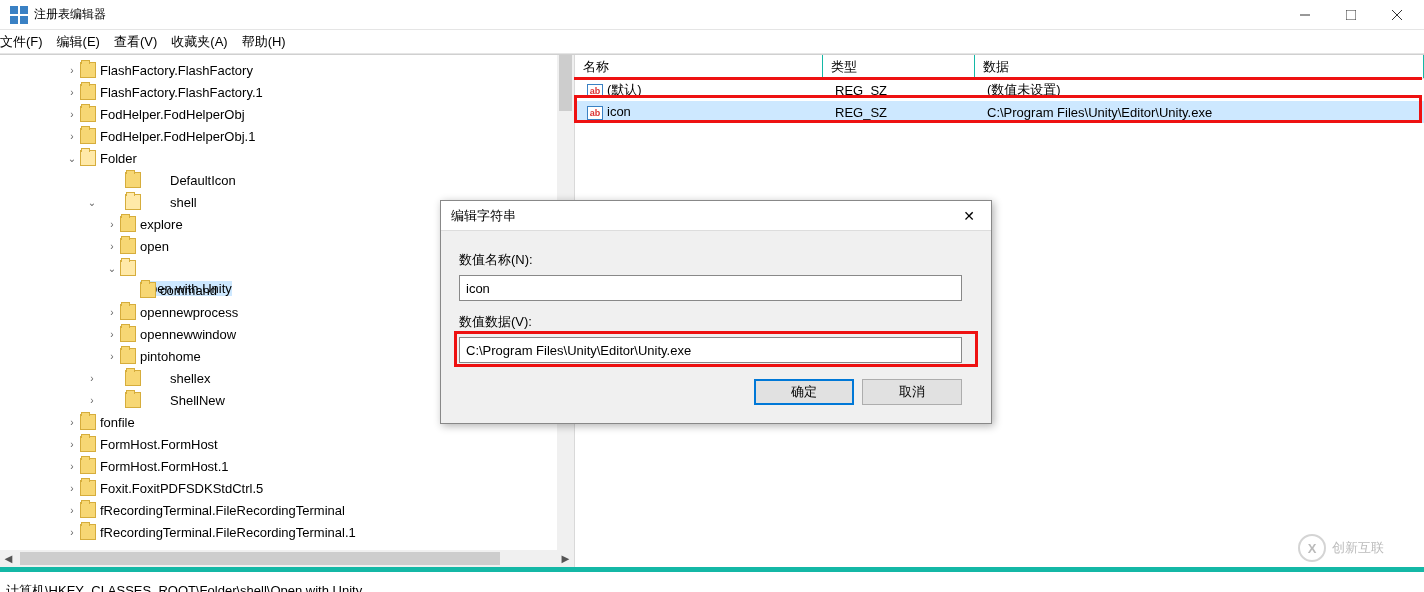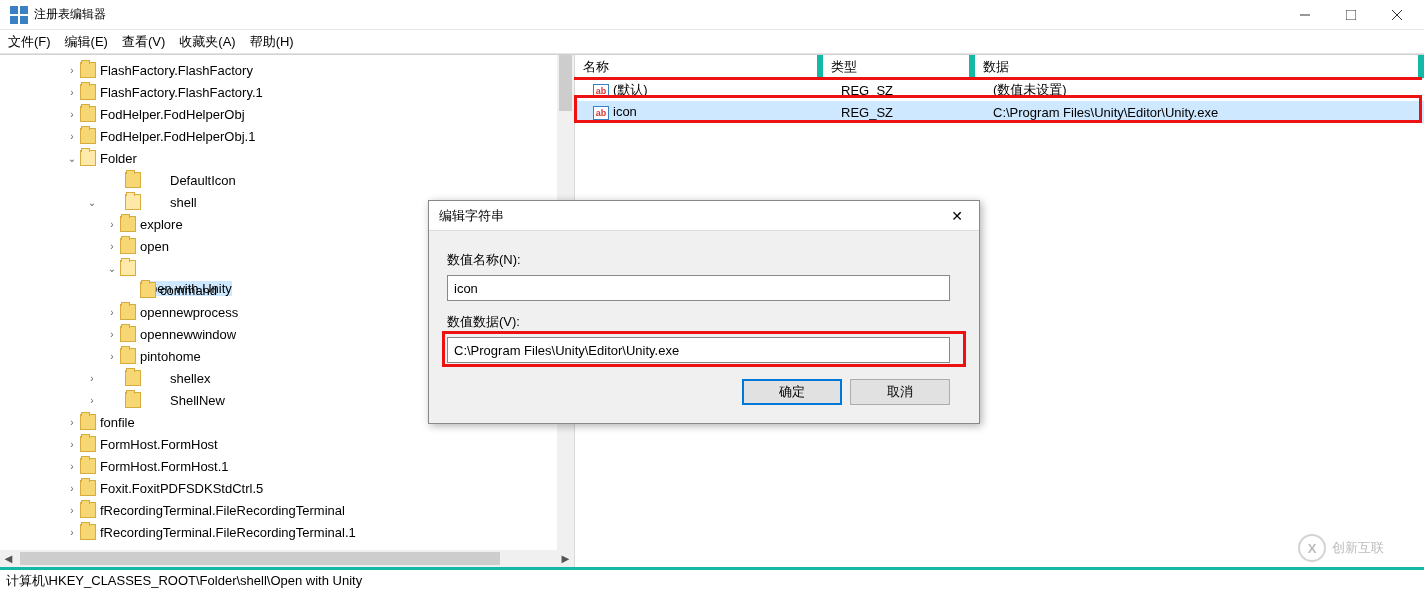--- a/index.html
+++ b/index.html
@@ -6,21 +6,21 @@
 body { width: 1424px; height: 592px; background: #fff; overflow: hidden; position: relative; }
 
 
 .title-bar { height: 30px; display: flex; align-items: center; padding: 0 4px; border-bottom: 1px solid #e5e5e5; }
 .title-bar .app-icon { width: 18px; height: 18px; margin: 0 6px; }
 .title-bar .title-text { flex: 1; color: #000; font-size: 12px; }
 .win-controls { display: flex; }
 .win-btn { width: 46px; height: 30px; display: flex; align-items: center; justify-content: center; color: #333; }
 
 
-.menu-bar { height: 24px; display: flex; align-items: center; padding: 0 8px; gap: 14px; border-bottom: 1px solid #e5e5e5; }
+.menu-bar { height: 24px; display: flex; align-items: center; padding: 0 0; gap: 14px; border-bottom: 1px solid #e5e5e5; }
 .menu-item { color: #000; }
 
 
 .main { display: flex; height: 513px; border-top: 1px solid #d0d0d0; }
 .tree-pane { width: 575px; position: relative; overflow: hidden; border-right: 1px solid #d9d9d9; }
 .tree-pane .vscroll { position: absolute; right: 0; top: 0; bottom: 17px; width: 17px; background: #f0f0f0; }
 .tree-pane .vscroll .thumb { position: absolute; top: 0; left: 2px; right: 2px; height: 56px; background: #cdcdcd; }
 .tree-pane .hscroll { position: absolute; left: 0; right: 0; bottom: 0; height: 17px; background: #f0f0f0; display:flex; align-items:center; }
 .tree-pane .hscroll .thumb { position: absolute; left: 20px; top: 2px; bottom: 2px; width: 480px; background: #cdcdcd; }
 .tree-pane .hscroll .arr { position:absolute; top:0; bottom:0; width:17px; display:flex; align-items:center; justify-content:center; color:#555;}
@@ -32,36 +32,36 @@
 .tree-row .ficon { width: 16px; height: 16px; background: #f7d774; border: 1px solid #d6ad3c; margin-right: 4px; position: relative; }
 .tree-row .ficon.open { background: #ffe9a8; }
 .tree-row .ficon::before { content:''; position:absolute; top:-3px; left:0; width:7px; height:3px; background:inherit; border:1px solid #d6ad3c; border-bottom:none; }
 .tree-row .label { }
 .tree-row.selected .label { background: #cde8ff; margin-top: 40px; } .ind2{padding-left:64px;} .ind3{padding-left:84px;gap:25px;}
 .ind4{padding-left:104px;} .ind5{padding-left:124px;}
 
 
 .list-pane { flex: 1; display: flex; flex-direction: column; position:relative; }
 .list-header { display: flex; height: 24px; border-bottom: 1px solid #e5e5e5; background: #fff; }
-.list-header .col { padding: 3px 8px; border-right: 6px solid #14b8a6; color: #000; }
+.list-header .col { padding: 3px 8px; border-right: 1px solid #14b8a6; color: #000; }
 .list-row { display: flex; height: 22px; align-items: center; }
 .list-row.selected { background: #cde8ff; }
-.list-row .cell { padding: 0 18px; overflow: hidden; text-overflow: ellipsis; white-space: nowrap; }
+.list-row .cell { padding: 0 12px; overflow: hidden; text-overflow: ellipsis; white-space: nowrap; }
 .col-name { width: 248px; }
 .col-type { width: 152px; }
 .col-data { flex: 1; }
 .val-icon { display:inline-block; width:16px; height:14px; vertical-align:middle; margin-right:4px; border:1px solid #3a81c4; background:#fff; position:relative; font-size:9px; line-height:12px; text-align:center; font-weight:bold; color:#d33;}
 .highlight-box1 { position:absolute; border:3px solid #e11; left: 574px; top: 40px; width: 847px; height: 28px; pointer-events:none;}
 .highlight-line { position:absolute; border-top:3px solid #e11; left:574px; top:90px; width:847px; pointer-events:none;}
 
 
-.status-bar { height: 16px; border-top: 3px solid #14b8a6; padding: 2px 6px; font-size: 13px; }
-
-
-.dialog { position: absolute; left: 428px; top: 200px; width: 552px; background: #f0f0f0; border: 1px solid #888; box-shadow: 2px 2px 8px rgba(0,0,0,.3); }
+.status-bar { height: 16px; border-top: 5px solid #14b8a6; padding: 10px 6px; font-size: 13px; }
+
+
+.dialog { position: absolute; left: 440px; top: 200px; width: 552px; background: #f0f0f0; border: 1px solid #888; box-shadow: 2px 2px 8px rgba(0,0,0,.3); }
 .dialog .dlg-title { height: 30px; background: #fff; display: flex; align-items: center; padding: 0 10px; border-bottom: 1px solid #ddd; }
 .dialog .dlg-title .t { flex: 1; }
 .dialog .dlg-title .x { font-size: 14px; width: 24px; text-align: center; }
 .dialog .dlg-body { padding: 14px 29px 18px 18px; }
 .dialog .fld-label { margin: 6px 0; }
 .dialog input[type=text] { width: 100%; height: 26px; padding: 2px 6px; background: #fff; border: 1px solid #888; font-size: 13px; }
 .dialog input.readonly { background: #fff; }
 .dialog .btn-row { display: flex; justify-content: flex-end; gap: 8px; margin-top: 16px; }
 .dialog .btn { width: 100px; height: 26px; background: #e1e1e1; border: 1px solid #adadad; display:flex; align-items:center; justify-content:center; }
 .dialog .btn.primary { border: 2px solid #0078d7; }

